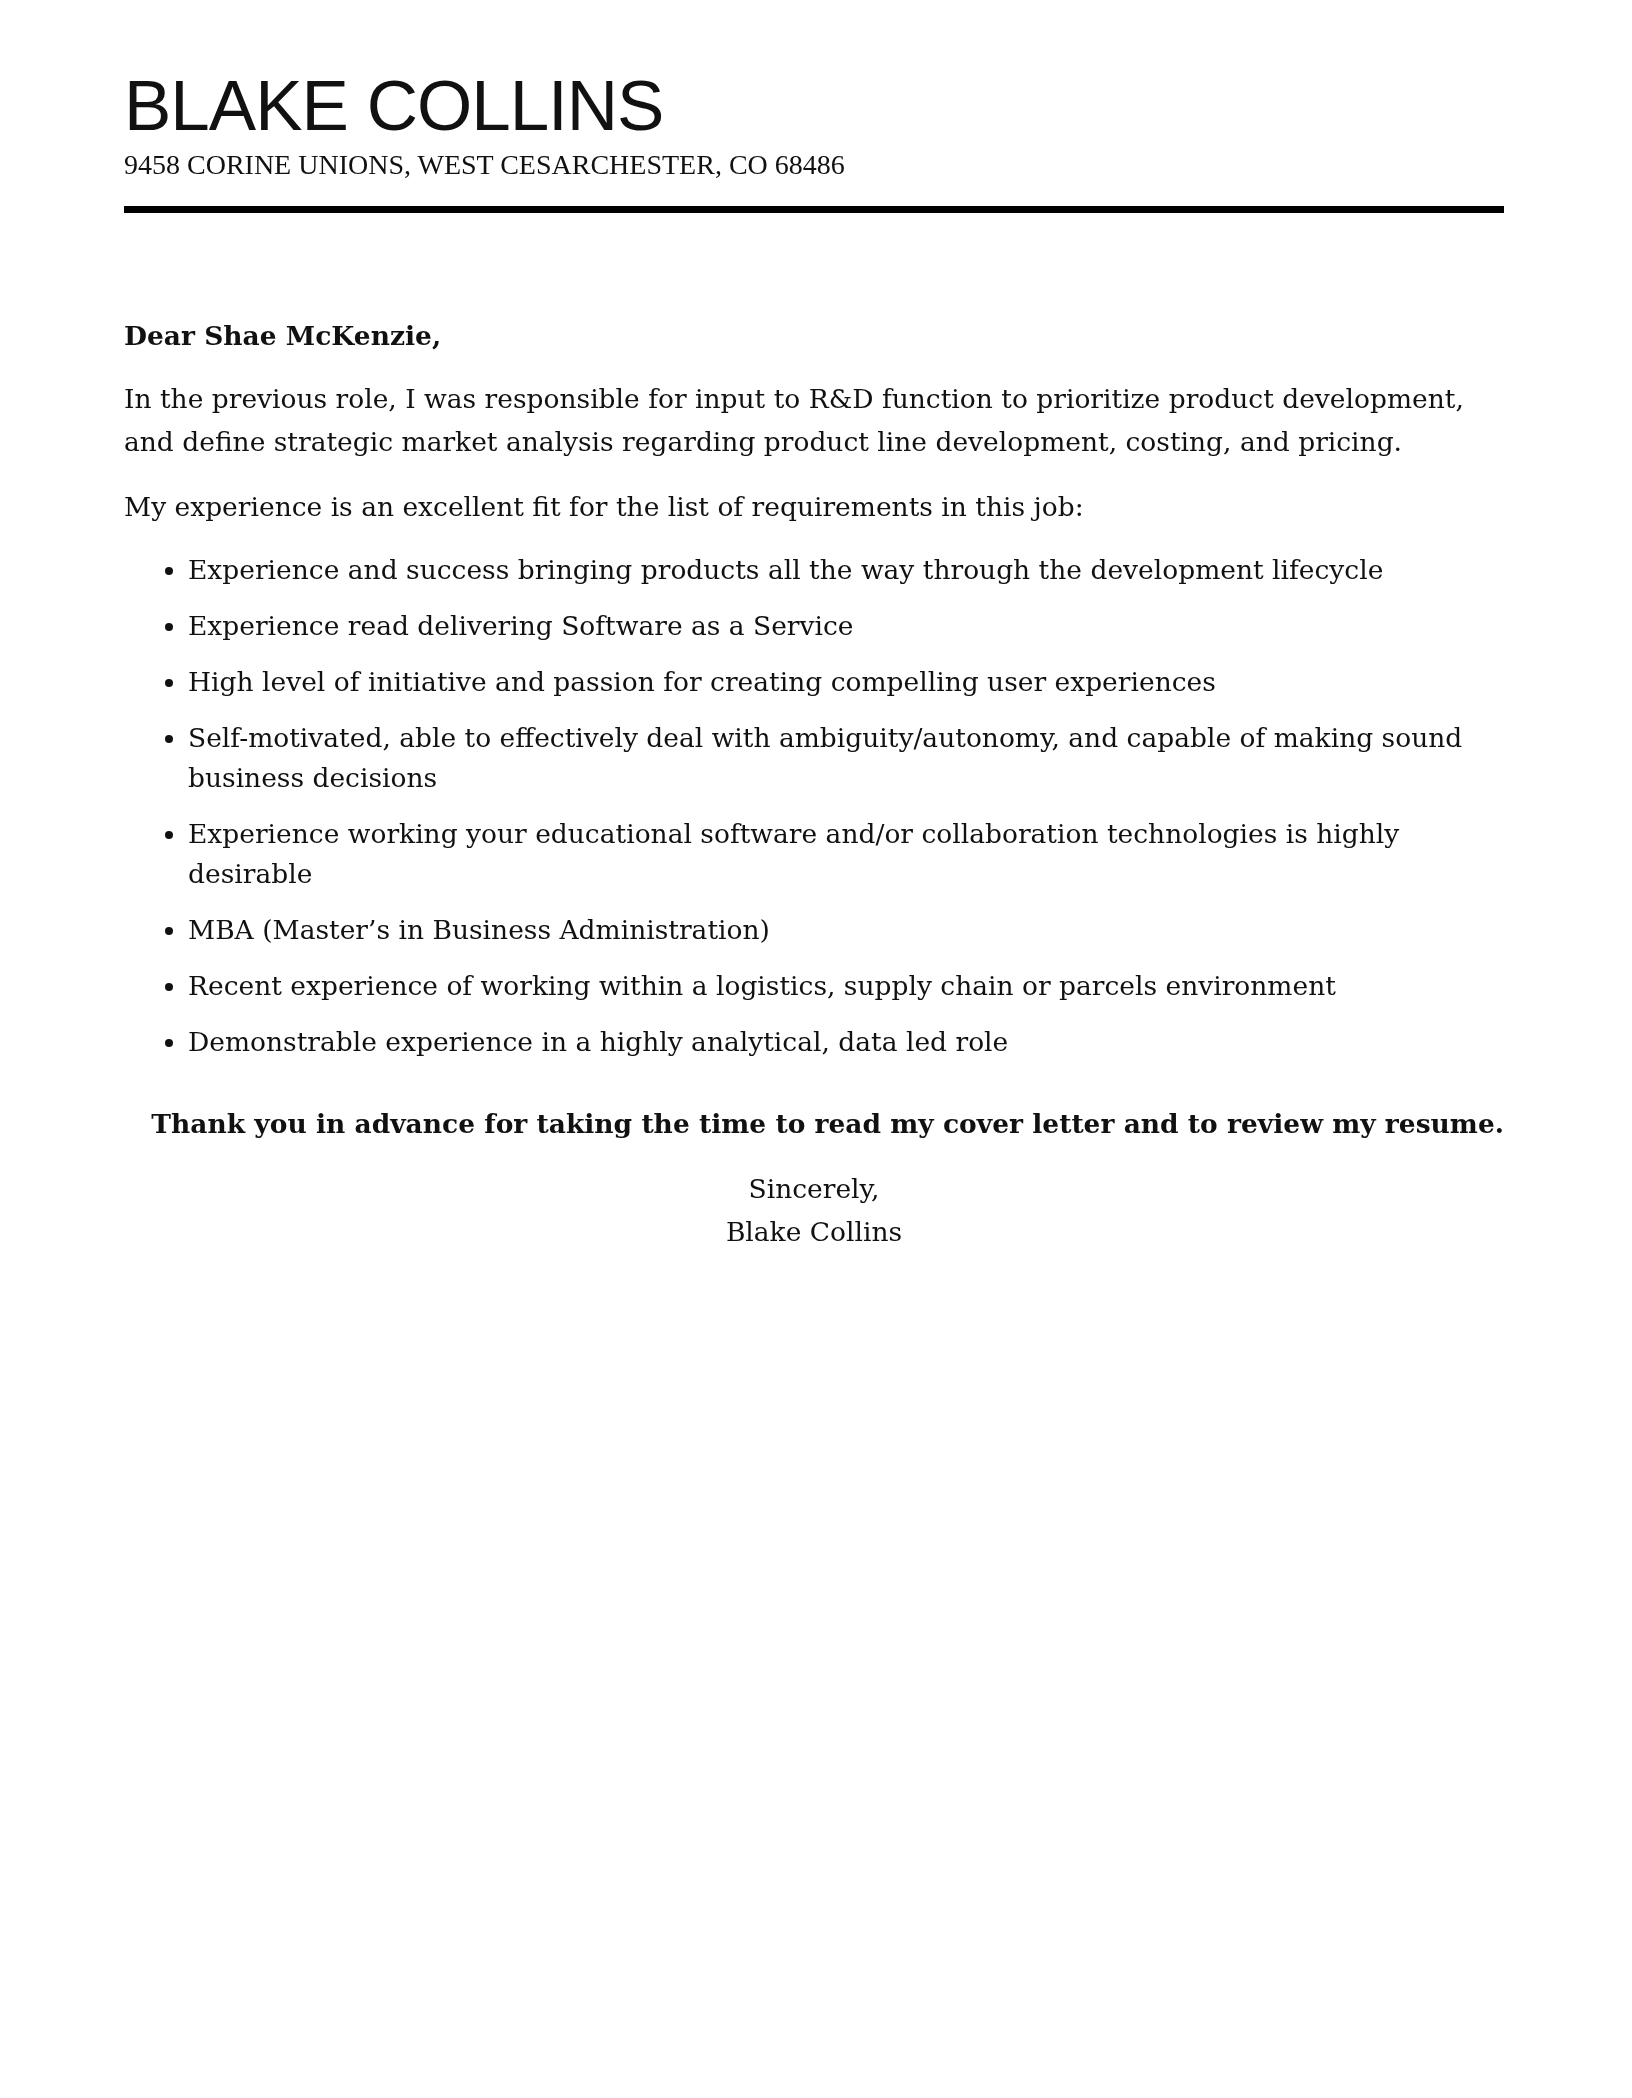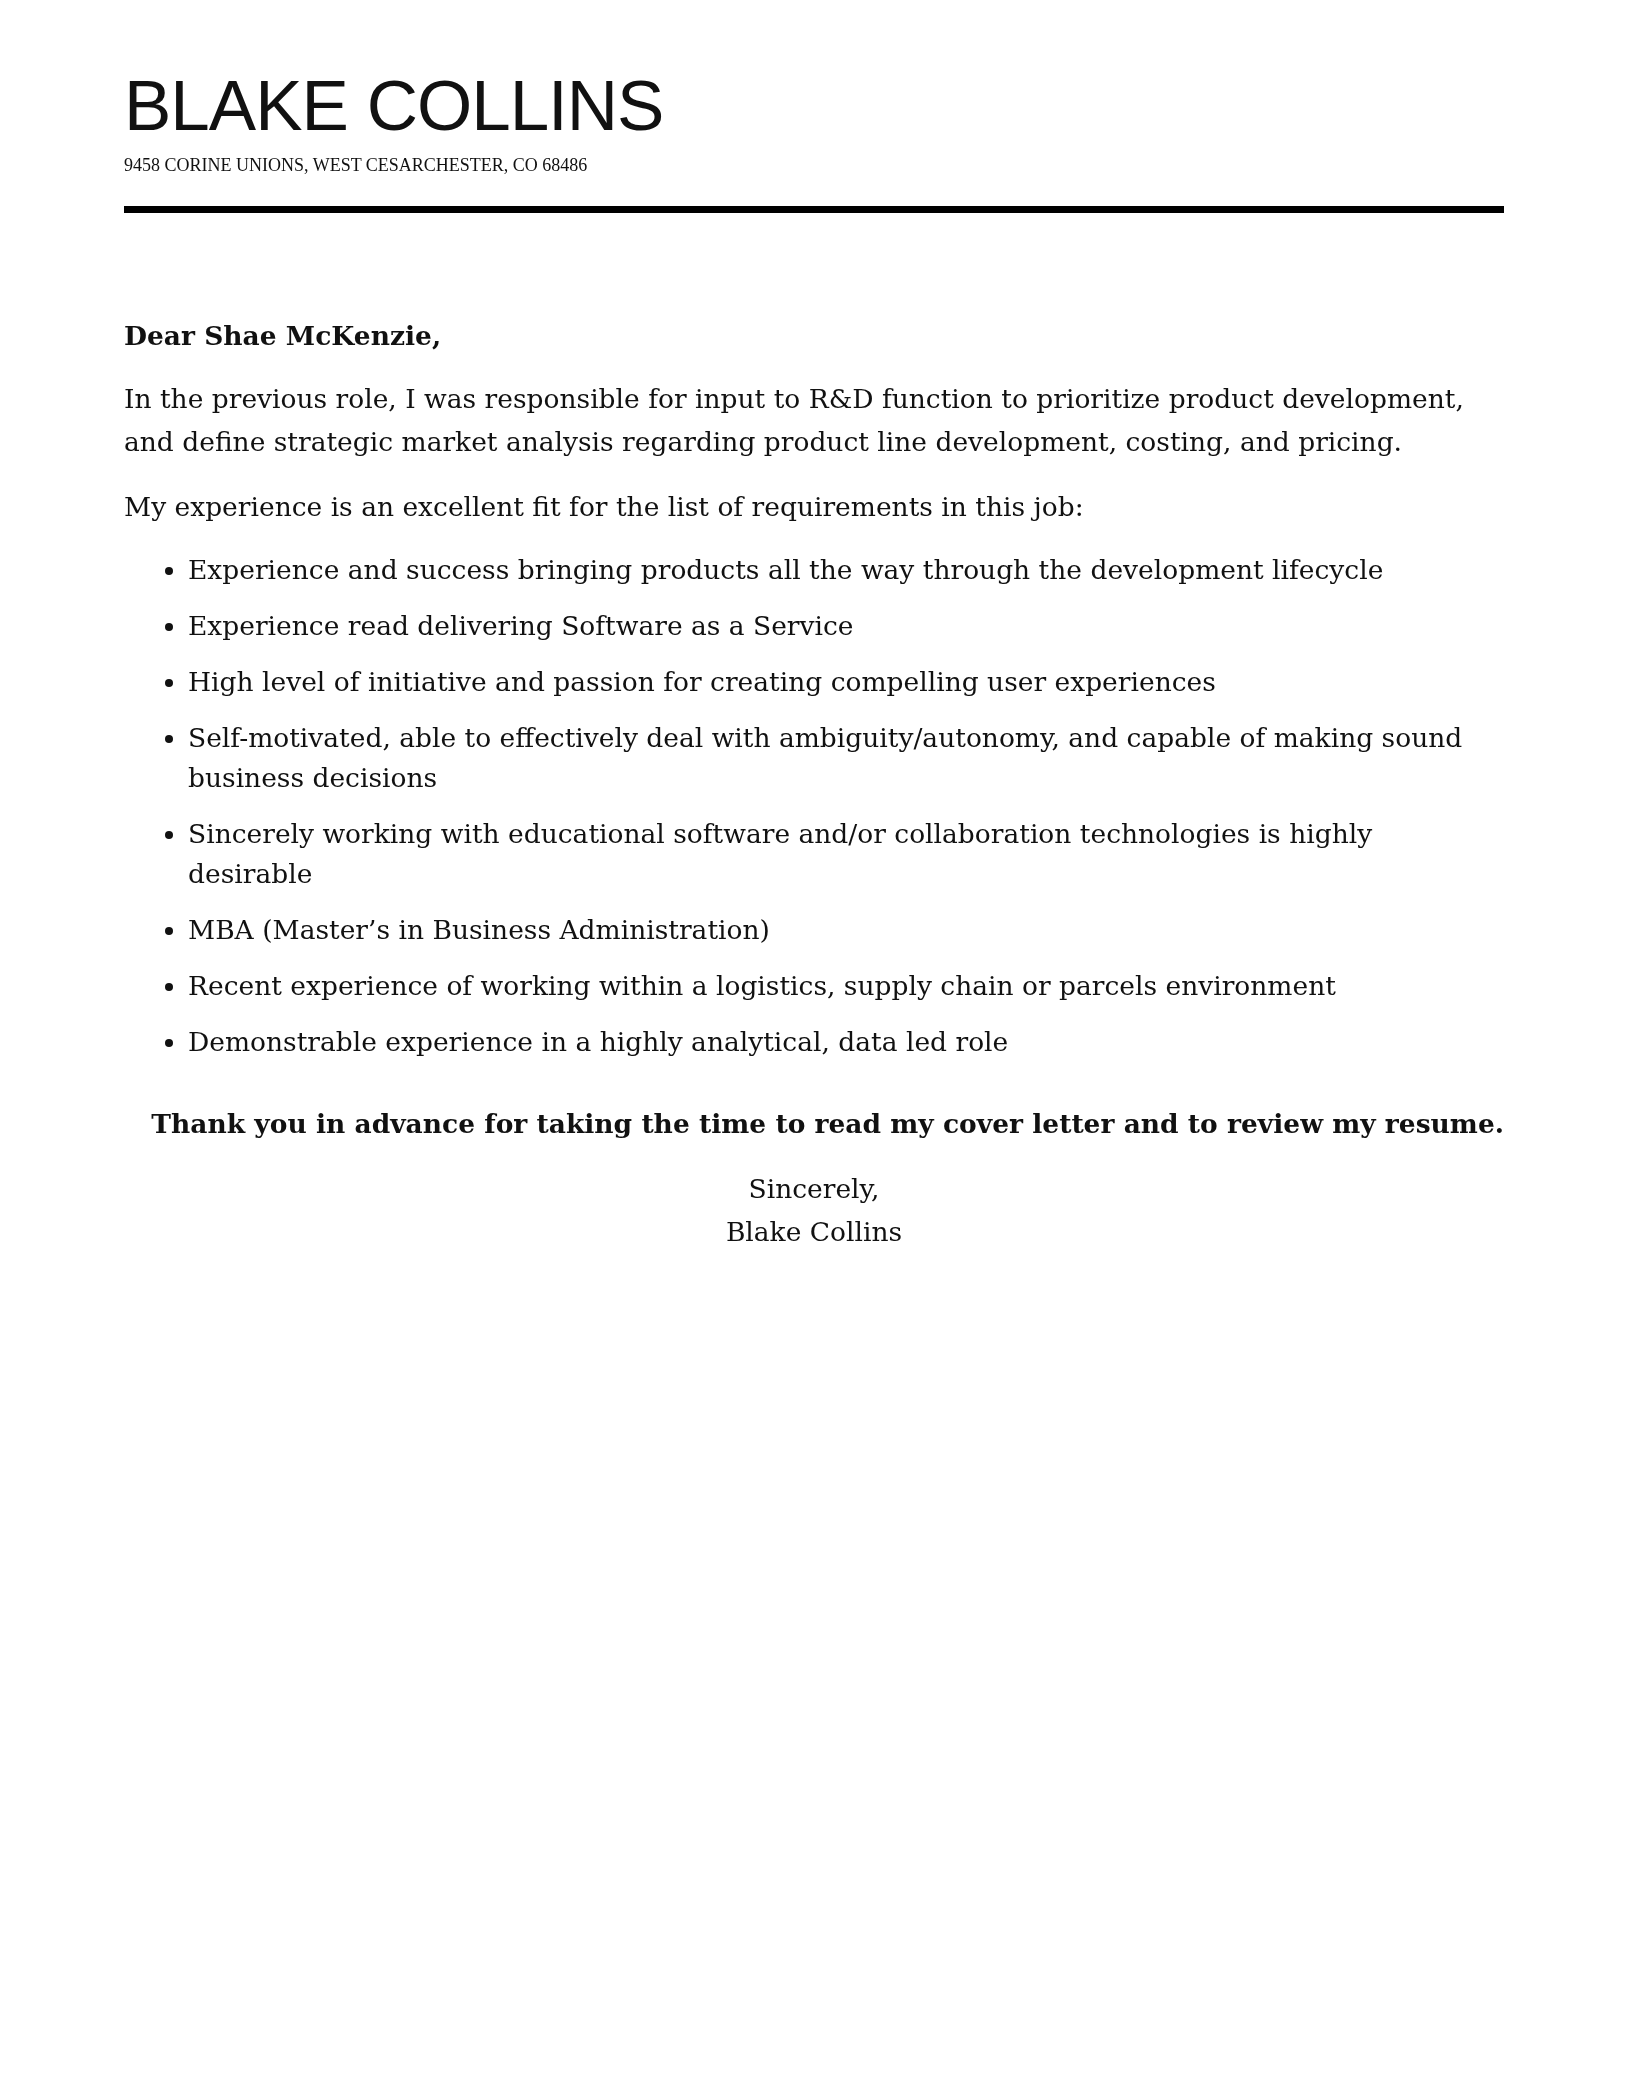--- a/index.html
+++ b/index.html
@@ -1,19 +1,19 @@
 <!DOCTYPE html>
 <html><head>
 <meta charset="utf-8">
 <style>
   html,body{margin:0;padding:0;background:#ffffff;}
   body{width:1632px;height:2098px;position:relative;overflow:hidden;color:#111;}
   .page{position:absolute;left:124px;top:0;width:1380px;}
   .name{position:absolute;top:66px;left:0;font-family:"Liberation Sans",sans-serif;font-size:71px;line-height:80px;letter-spacing:-1px;font-weight:400;color:#111;white-space:nowrap;}
-  .address{position:absolute;top:150px;left:0;font-family:"Liberation Serif",serif;font-size:18px;line-height:30px;text-transform:uppercase;white-space:nowrap;text-align:center;}
+  .address{position:absolute;top:150px;left:0;font-family:"Liberation Serif",serif;font-size:28px;line-height:30px;text-transform:uppercase;white-space:nowrap;text-align:center;}
   .rule{position:absolute;top:206px;left:0;width:1380px;height:7px;background:#000;}
   .body{position:absolute;top:302px;left:0;width:1380px;font-family:"DejaVu Serif",serif;font-size:26.5px;line-height:43px;color:#111;}
   .body p{margin:12px 0 22px 0;}
   .greet{font-weight:bold;margin-bottom:20px !important;}
   ul{margin:0 0 40px 0;padding:0 0 0 48px;line-height:40px;}
   ul li{margin:16px;padding:0;}
   .closing{font-weight:bold;text-align:right;}
   .sign{line-height:43px;text-align:center;}
 </style>
 </head>
@@ -26,21 +26,21 @@
 
   <div class="body">
     <p class="greet">Dear Shae McKenzie,</p>
     <p>In the previous role, I was responsible for input to R&amp;D function to prioritize product development, and define strategic market analysis regarding product line development, costing, and pricing.</p>
     <p>My experience is an excellent fit for the list of requirements in this job:</p>
     <ul>
       <li>Experience and success bringing products all the way through the development lifecycle</li>
       <li>Experience read delivering Software as a Service</li>
       <li>High level of initiative and passion for creating compelling user experiences</li>
       <li>Self-motivated, able to effectively deal with ambiguity/autonomy, and capable of making sound business decisions</li>
-      <li>Sincerely working with educational software and/or collaboration technologies is highly desirable</li>
+      <li>Experience working your educational software and/or collaboration technologies is highly desirable</li>
       <li>MBA (Master’s in Business Administration)</li>
       <li>Recent experience of working within a logistics, supply chain or parcels environment</li>
       <li>Demonstrable experience in a highly analytical, data led role</li>
     </ul>
     <p class="closing">Thank you in advance for taking the time to read my cover letter and to review my resume.</p>
     <div class="sign">Sincerely,</div>
     <div class="sign">Blake Collins</div>
   </div>
 </div>
 

